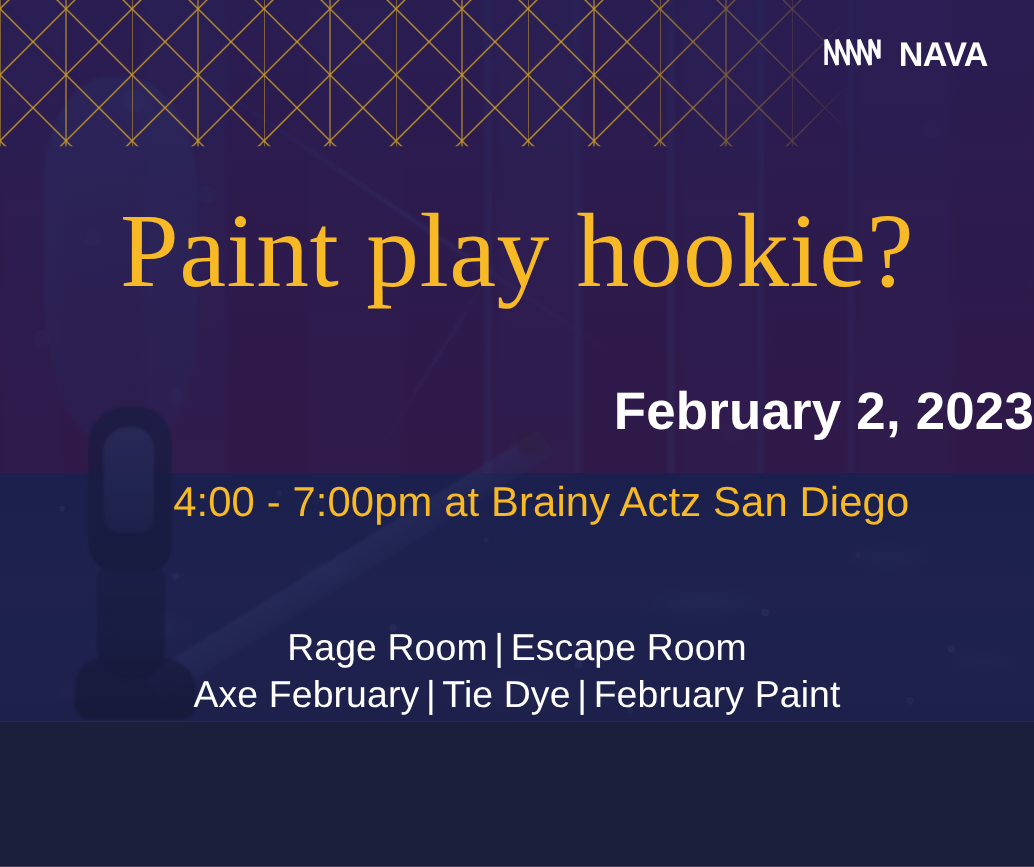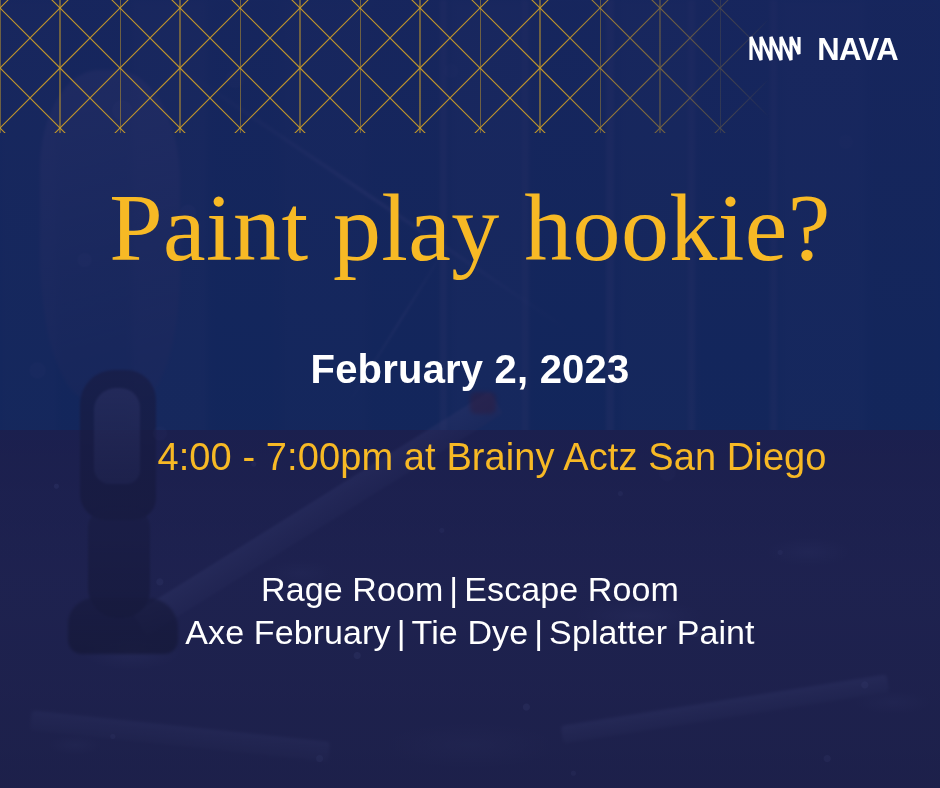--- a/index.html
+++ b/index.html
@@ -9,23 +9,23 @@
     background: #1b1f3b;
   }
   body {
     font-family: "Liberation Sans", sans-serif;
   }
 
   
   .flyer {
     position: relative;
     width: 940px;
-    height: 788px;
+    height: 656px;
     overflow: hidden;
-    background: #0369a1;
+    background: #be185d;
     user-select: none;
   }
 
   
   .photo-layer {
     position: absolute;
     inset: 0;
     overflow: hidden;
   }
 
@@ -289,23 +289,24 @@
     line-height: 1.05;
     letter-spacing: .4px;
   }
 
   .date {
     position: absolute;
     left: 0; right: 0;
     top: 347px;
     color: #ffffff;
     font-family: "Liberation Sans", sans-serif;
-    font-size: 40px;
+    font-size: 48px;
     font-weight: bold;
     letter-spacing: .2px;
+    text-align: right;
   }
 
   .timeplace {
     position: absolute;
     left: 0; right: 0;
     top: 436px;
     color: #f7b925;
     font-family: "Liberation Sans", sans-serif;
     font-size: 38px;
     font-weight: normal;
@@ -406,18 +407,18 @@
 
     <div class="date">February 2, 2023</div>
 
     <div class="timeplace">4:00 - 7:00pm at Brainy Actz San Diego</div>
 
     <div class="activities">
       <span class="line">
         <span>Rage Room</span><span class="sep">|</span><span>Escape Room</span>
       </span>
       <span class="line">
-        <span>Axe February</span><span class="sep">|</span><span>Tie Dye</span><span class="sep">|</span><span>Splatter Paint</span>
+        <span>Axe February</span><span class="sep">|</span><span>Tie Dye</span><span class="sep">|</span><span>February Paint</span>
       </span>
     </div>
 
   </div>
 </div>
 
 </body></html>

